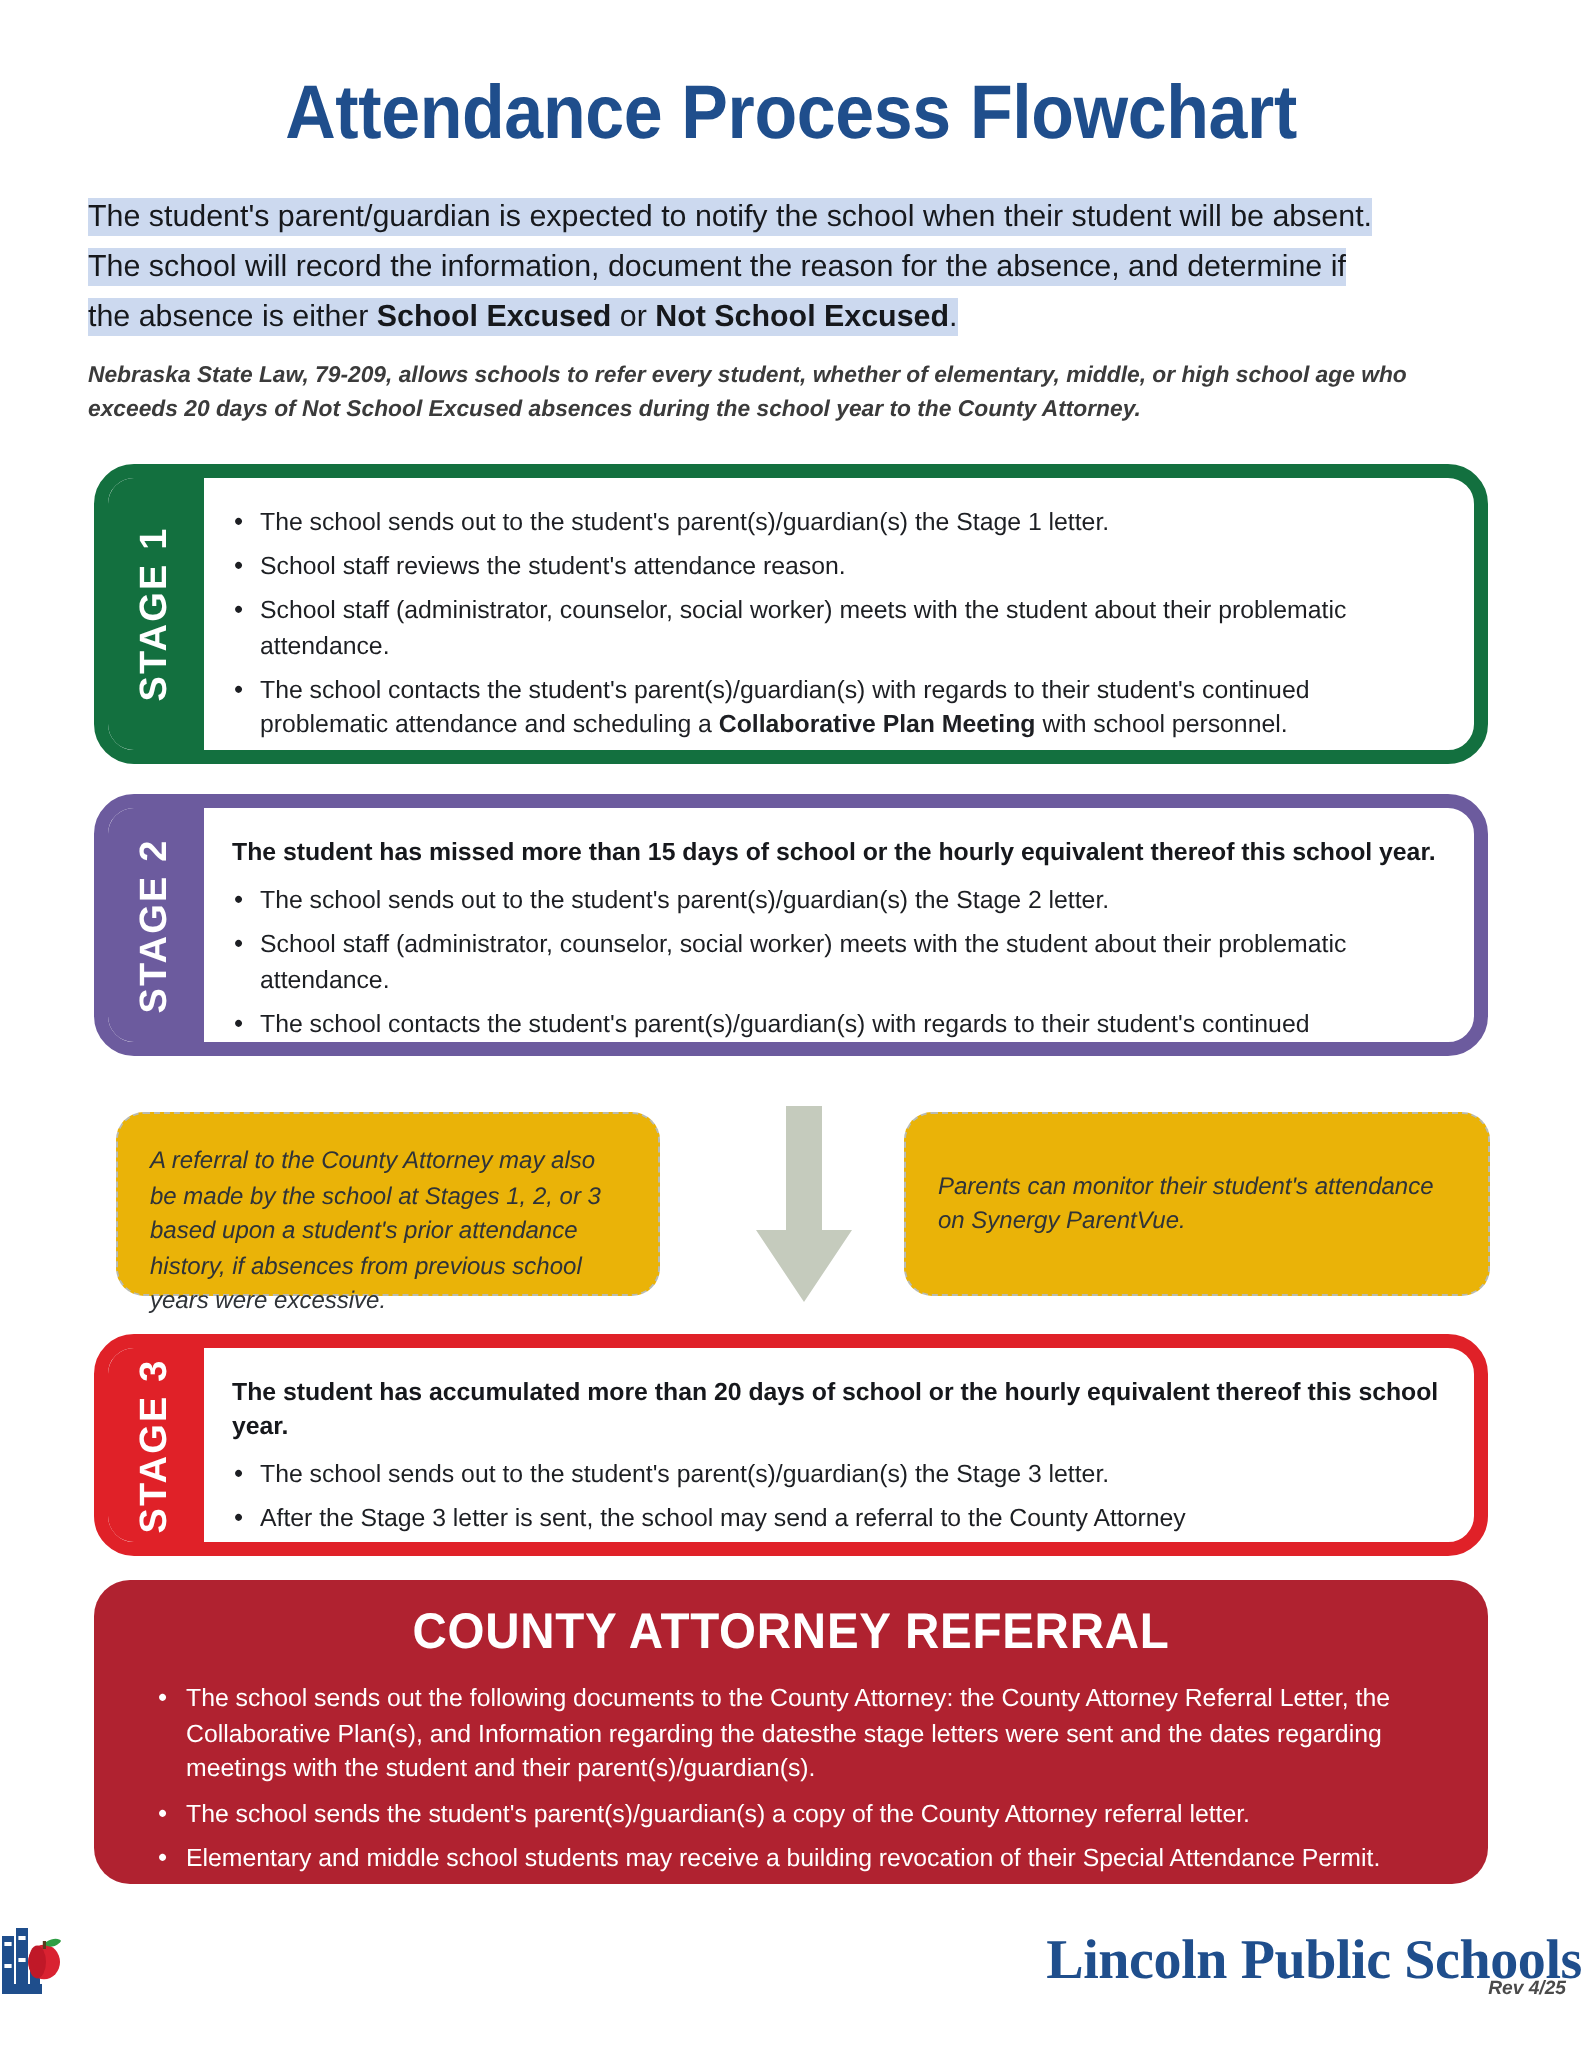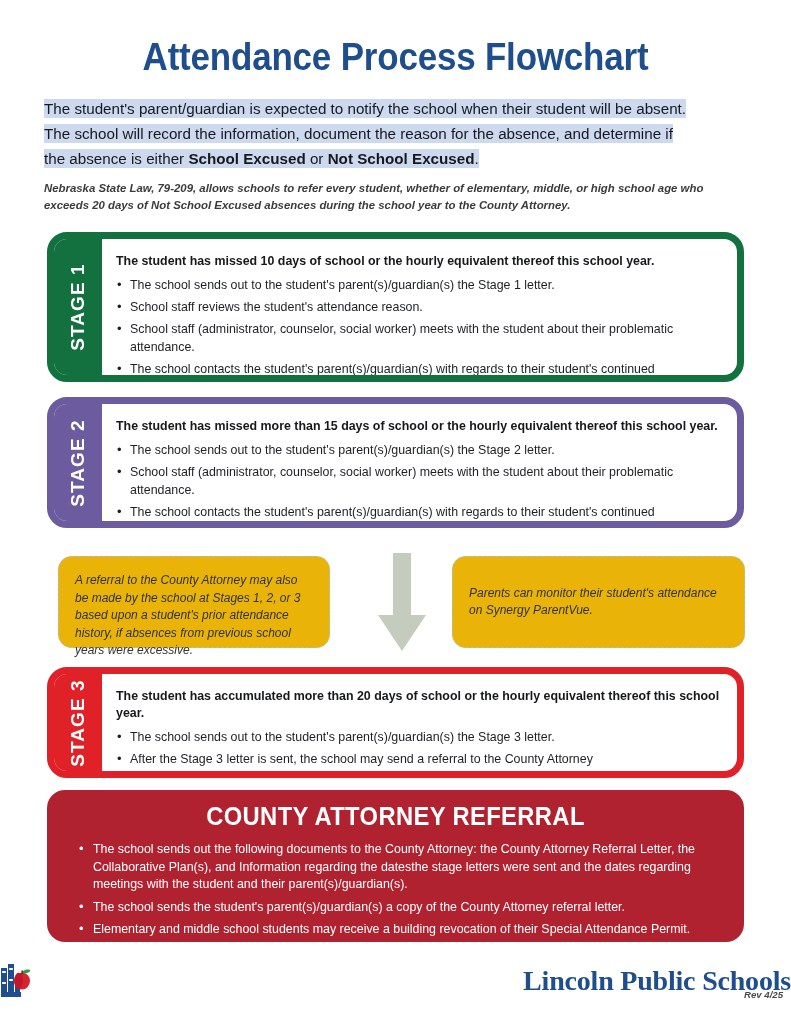--- a/index.html
+++ b/index.html
@@ -255,21 +255,20 @@
     <span class="intro-line"><span class="hl"><span>the absence is either </span><b>School Excused</b><span> or </span><b>Not School Excused</b><span>.</span></span></span>
   </div>
 
   <div class="lawnote">Nebraska State Law, 79-209, allows schools to refer every student, whether of elementary, middle, or high school age who exceeds 20 days of Not School Excused absences during the school year to the County Attorney.</div>
 
   <div class="stage" id="stage1">
     <div class="stage-tab">
       <span class="stage-tab-text">STAGE 1</span>
     </div>
     <div class="stage-body">
-      <div class="stage-head">The student has missed 10 days of school or the hourly equivalent thereof this school year.</div>
       <ul class="stage-list">
         <li>The school sends out to the student's parent(s)/guardian(s) the Stage 1 letter.</li>
         <li>School staff reviews the student's attendance reason.</li>
         <li>School staff (administrator, counselor, social worker) meets with the student about their problematic attendance.</li>
         <li><span>The school contacts the student's parent(s)/guardian(s) with regards to their student's continued problematic attendance and scheduling a </span><b>Collaborative Plan Meeting</b><span> with school personnel.</span></li>
       </ul>
     </div>
   </div>
 
   <div class="stage" id="stage2">

